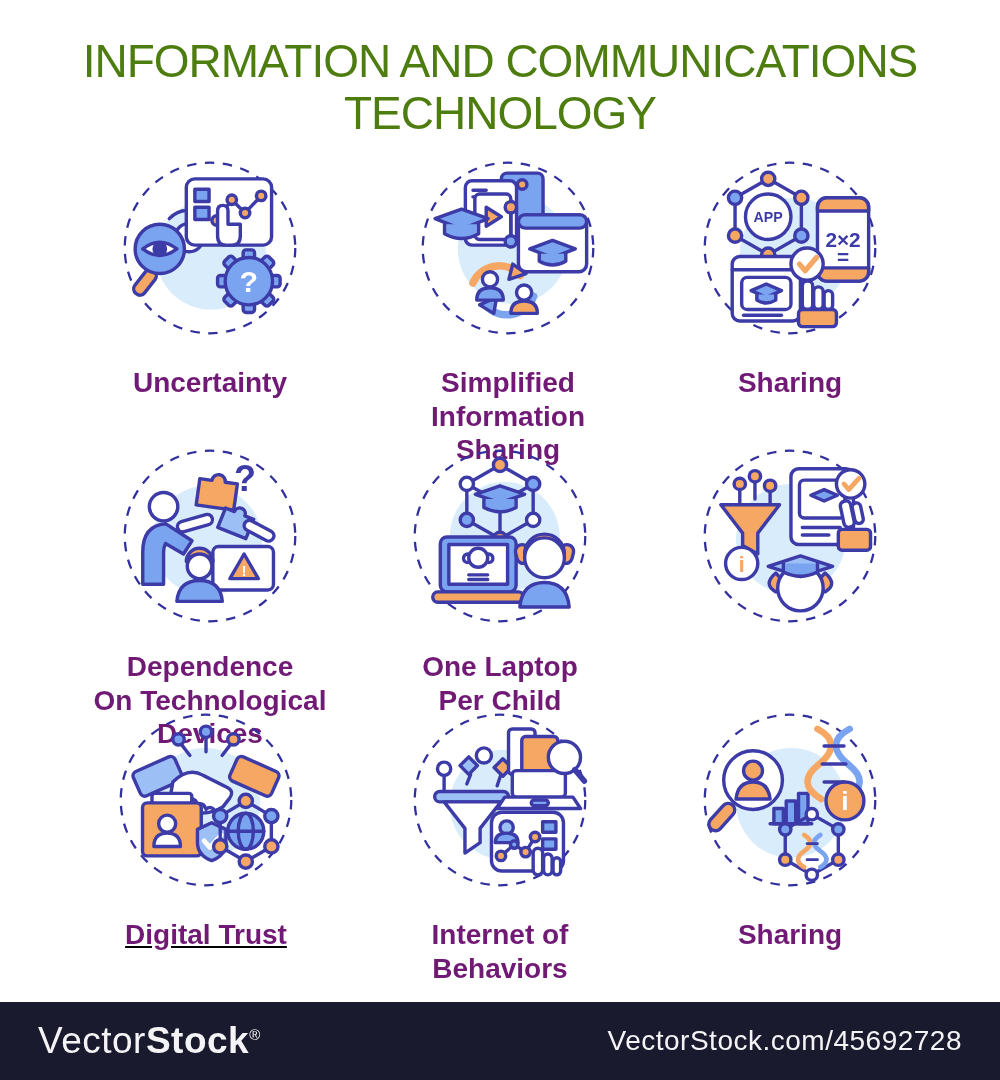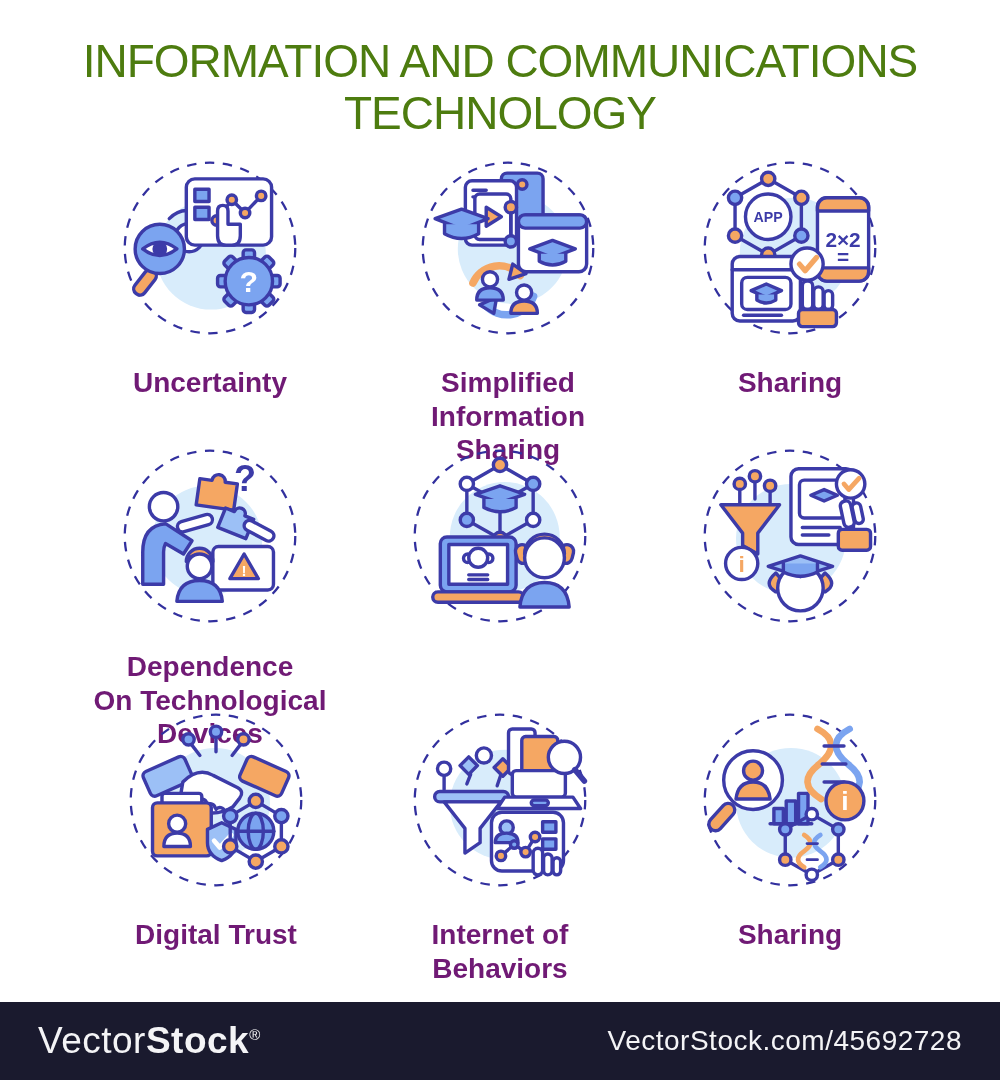--- a/index.html
+++ b/index.html
@@ -15,21 +15,21 @@
   }
   .tile{position:absolute;width:240px;display:flex;flex-direction:column;align-items:center;gap:14px;}
   .tile svg{width:180px;height:180px;display:block;}
   .tile .label{
     margin-top:14px;text-align:center;color:#701a75;font-weight:700;
     font-size:28px;line-height:1.2;white-space:pre-line;
   }
   .r2 .label{margin-top:10px;}
   .c1{left:90px;top:158px;}  .c2{left:388px;top:158px;}  .c3{left:670px;top:158px;}
   .c4{left:90px;top:446px;}  .c5{left:380px;top:446px;}  .c6{left:670px;top:446px;}
-  .c7{left:96px;top:710px;}  .c8{left:380px;top:710px;}  .c9{left:670px;top:710px;}
+  .c7{left:86px;top:710px;text-decoration:underline;}  .c8{left:380px;top:710px;}  .c9{left:670px;top:710px;}
 
   
   .dash{fill:none;stroke:#32309e;stroke-width:2.4;stroke-dasharray:10 9;}
   .blob{fill:#d8ecfb;}
   .s{stroke:#3c3ba8;stroke-width:3.6;stroke-linecap:round;stroke-linejoin:round;}
   .f-w{fill:#ffffff;} .f-b{fill:#7ba4f0;} .f-lb{fill:#9cc0f6;}
   .f-o{fill:#f5a763;} .f-n{fill:#3c3ba8;} .nf{fill:none;}
   .t{font-family:"Liberation Sans",sans-serif;font-weight:700;fill:#3c3ba8;}
 
   .bottom-bar{
@@ -256,20 +256,22 @@
       <rect x="24" y="154" width="96" height="11" rx="5.5" class="f-o"></rect>
     </g>
     <g class="s">
       <rect x="112" y="104" width="14" height="20" rx="7" transform="rotate(-14 119 114)" class="f-o"></rect>
       <rect x="158" y="104" width="14" height="20" rx="7" transform="rotate(14 165 114)" class="f-o"></rect>
       <path d="M121,114 a21,21 0 0 1 42,0 q-8,-9 -21,-9 q-13,0 -21,9 z" class="f-o"></path>
       <circle cx="142" cy="118" r="21" class="f-w"></circle>
       <path d="M116,170 q2,-26 26,-26 q24,0 26,26 z" class="f-b"></path>
     </g>
   </svg>
+  <div class="label">One Laptop
+Per Child</div>
 </div>
 
 <div class="tile c6 r2">
   <svg viewBox="0 0 190 190">
     <circle class="dash" cx="95" cy="95" r="90"></circle>
     <circle class="blob" cx="96" cy="98" r="58"></circle>
     <g class="s">
       <path d="M42,62 v-16 M58,56 v-18 M74,62 v-14" class="nf"></path>
       <circle cx="42" cy="40" r="6" class="f-o"></circle>
         <circle cx="58" cy="32" r="6" class="f-o"></circle>

